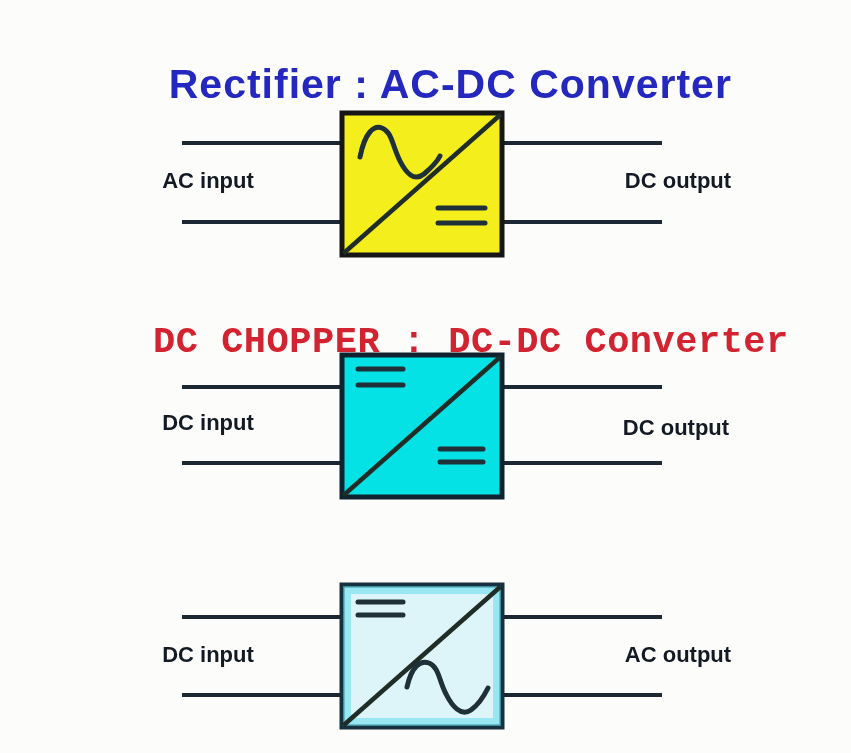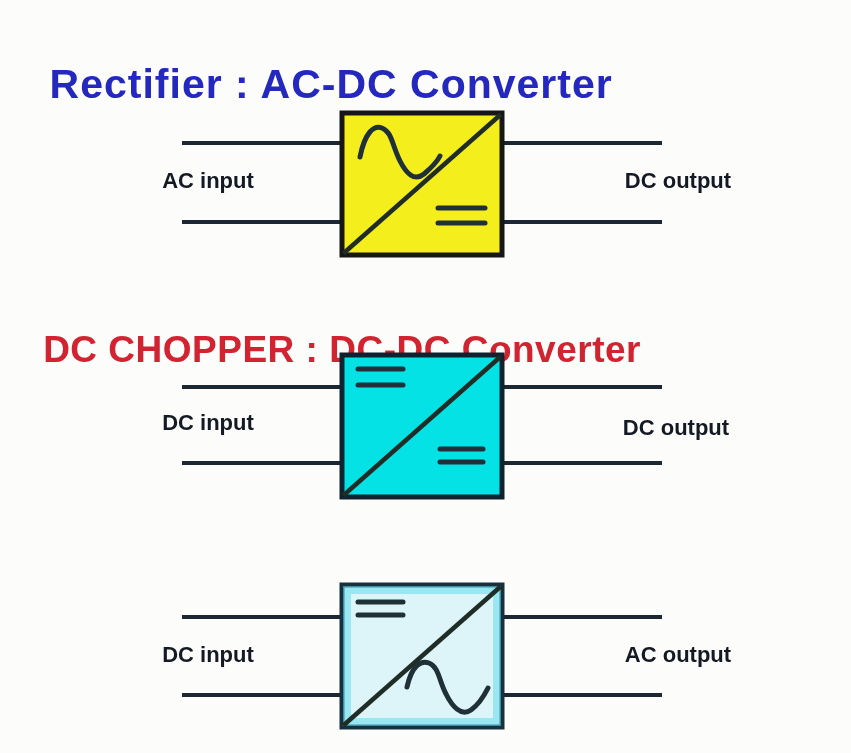--- a/index.html
+++ b/index.html
@@ -12,27 +12,27 @@
     width: 851px;
     height: 753px;
     overflow: hidden;
     background: #fcfcfb;
     font-family: "Liberation Sans", sans-serif;
   }
   .title {
     position: absolute;
     left: 0;
     width: 100%;
-    text-align: left;
+    text-align: center;
     font-weight: bold;
     white-space: pre;
     line-height: 1.05;
   }
   .title-1 { top: 20px;  font-size: 41px; letter-spacing: 1px; }
-  .title-2 { top: 292px; font-size: 37px; letter-spacing: 0.5px; }
+  .title-2 { top: 284px; font-size: 37px; letter-spacing: 0.5px; font-family: Liberation Mono, monospace; }
   .title-3 { top: 521px; font-size: 37px; letter-spacing: 0.5px; }
   .diagram {
     position: absolute;
     left: 120px;
     width: 620px;
     height: 170px;
   }
   .diagram-1 { top: 95px; }
   .diagram-2 { top: 340px; }
   .diagram-3 { top: 575px; }

